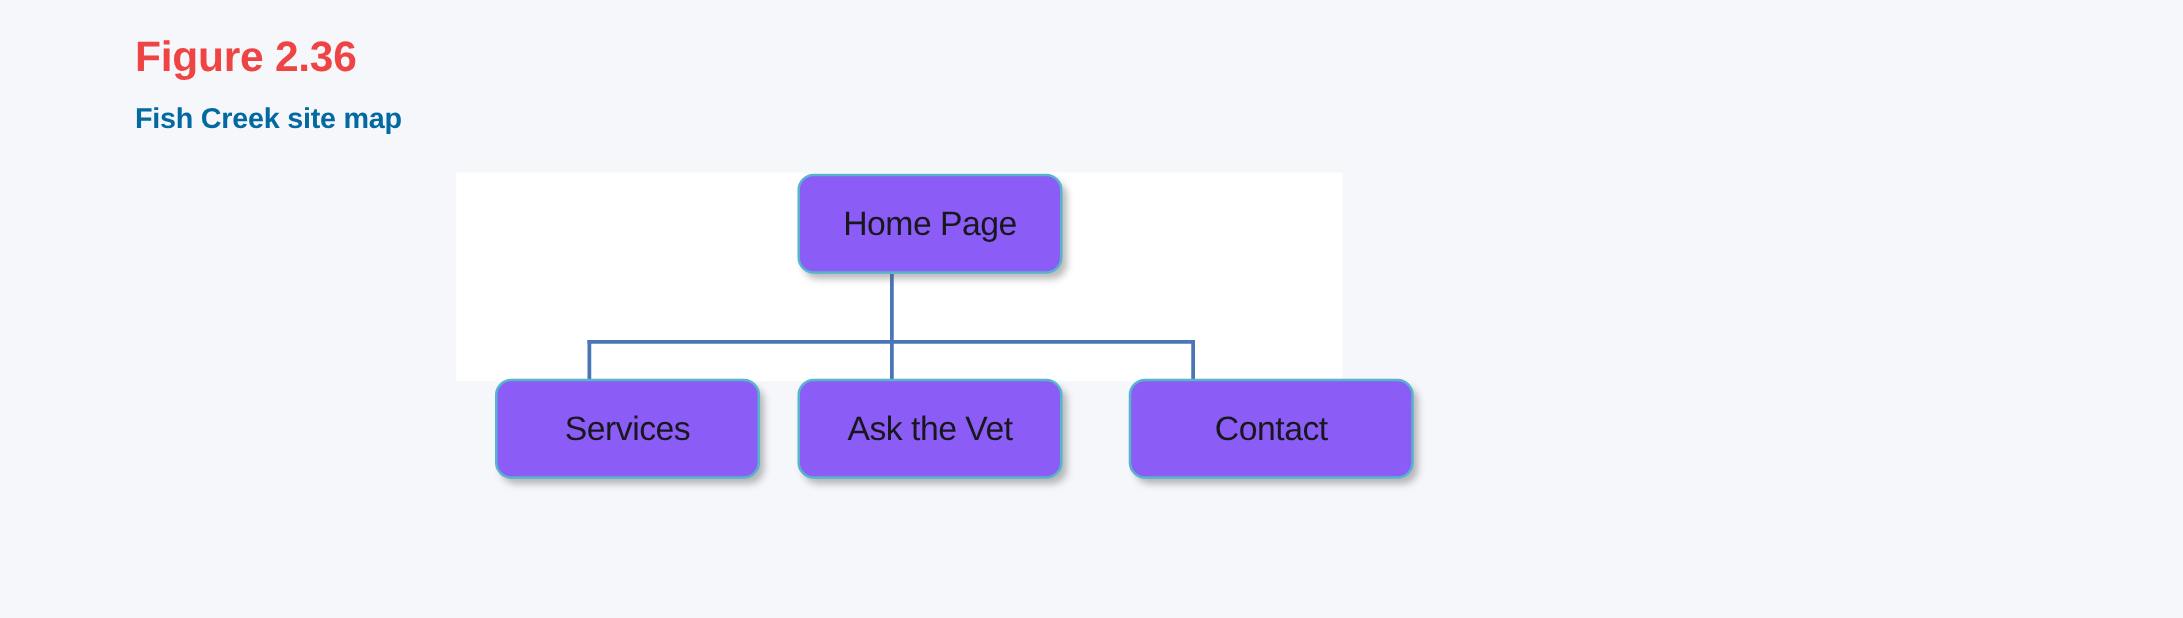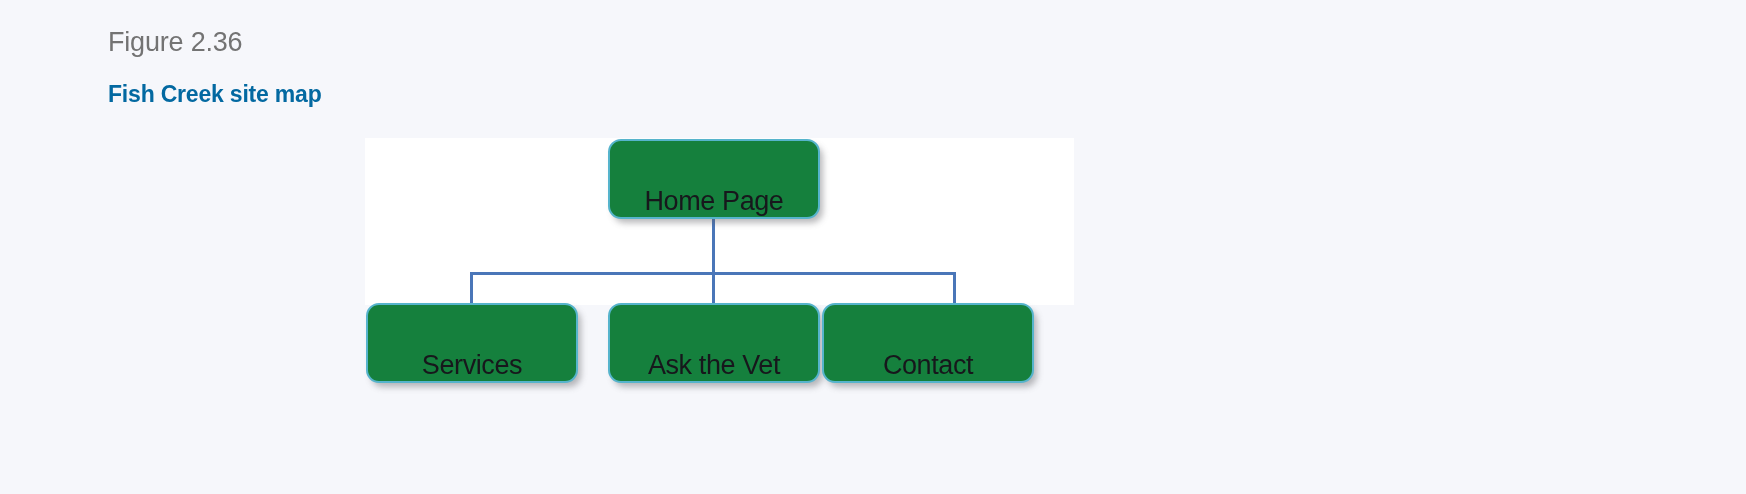--- a/index.html
+++ b/index.html
@@ -17,23 +17,23 @@
   #page {
     position: relative;
     width: 1746px;
     height: 494px;
   }
   
   .fig-label {
     position: absolute;
     left: 108px;
     top: 28px;
-    font-size: 27px;
-    font-weight: normal;
-    color: #737373;
+    font-size: 34px;
+    font-weight: bold;
+    color: #ef4444;
     letter-spacing: -0.2px;
     line-height: 1.1;
     white-space: nowrap;
   }
   .fig-title {
     position: absolute;
     left: 108px;
     top: 82px;
     font-size: 23px;
     font-weight: bold;
@@ -93,28 +93,29 @@
   .conn-v-right {
     left: 953px;
     top: 272px;
     width: 3px;
     height: 42px;
   }
 
   
   .node {
     position: absolute;
-    background: #15803d;
+    background: #8b5cf6;
     border: 2.5px solid #56b4cc;
     border-radius: 13px;
     box-shadow: 4px 5px 6px -1px rgba(90, 90, 95, 0.42);
     display: flex;
-    align-items: flex-end;
+    align-items: center;
     justify-content: center;
     box-sizing: border-box;
+    margin-left: 30px;
   }
   .node-label {
     font-size: 27px;
     color: #17171c;
     letter-spacing: -0.4px;
     white-space: nowrap;
     font-family: "Liberation Sans", sans-serif;
   }
   .node-home {
     left: 608px;
@@ -128,23 +129,23 @@
     width: 212px;
     height: 80px;
   }
   .node-ask {
     left: 608px;
     top: 303px;
     width: 212px;
     height: 80px;
   }
   .node-contact {
-    left: 822px;
+    left: 873px;
     top: 303px;
-    width: 212px;
+    width: 228px;
     height: 80px;
   }
 </style>
 </head>
 <body>
 
 <div id="page">
 
   <div class="fig-label">Figure 2.36</div>
 

